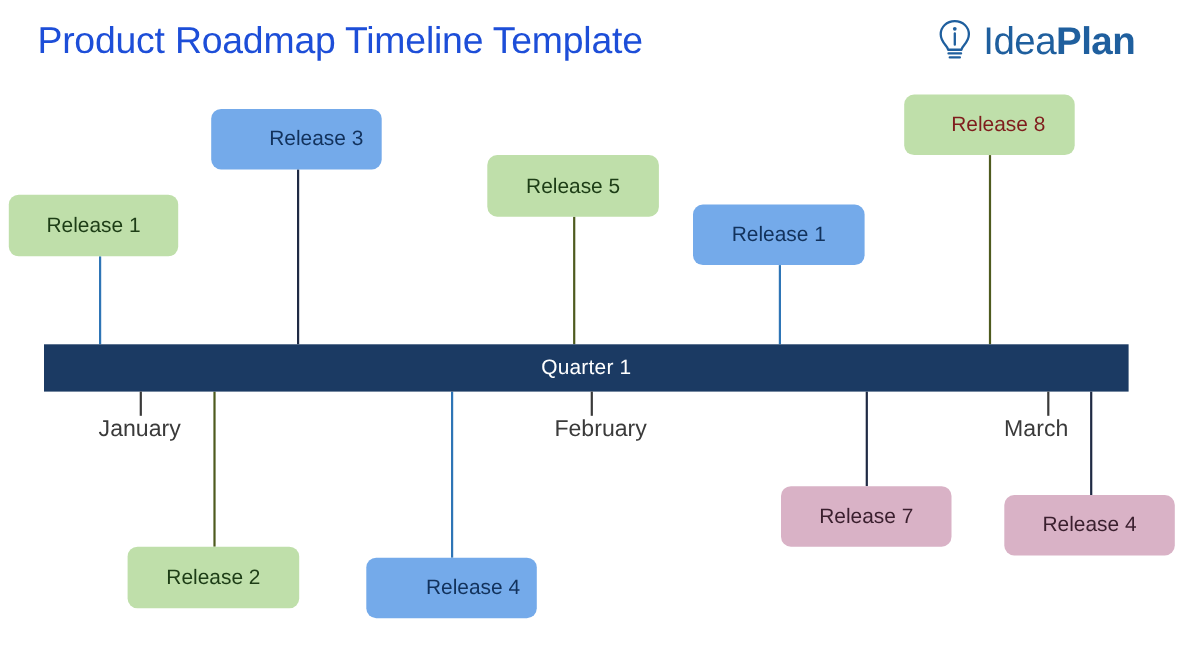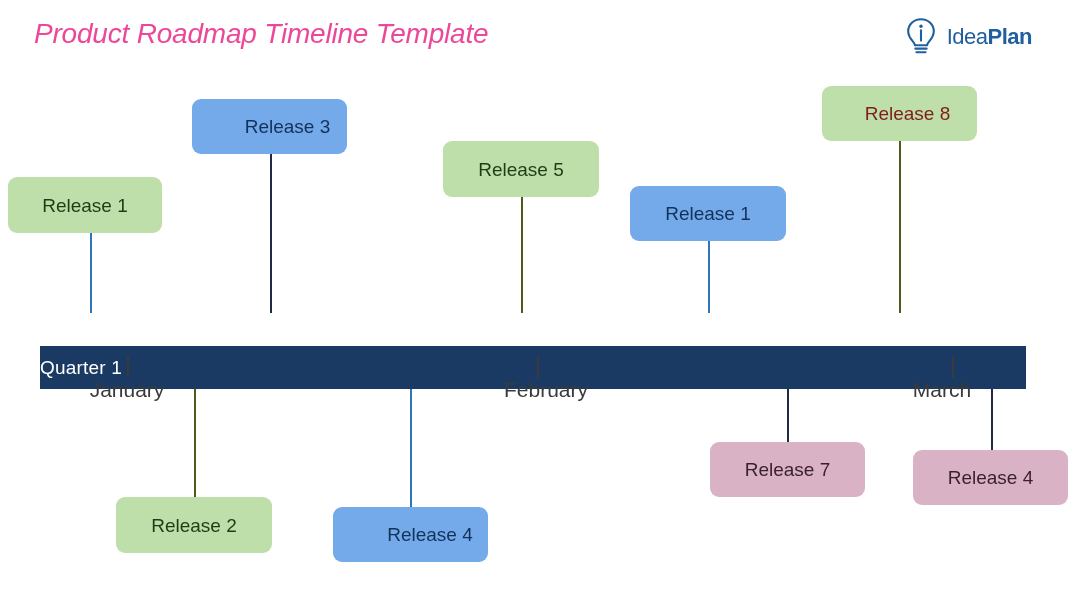--- a/index.html
+++ b/index.html
@@ -19,61 +19,59 @@
     width: 1080px;
     height: 598px;
     background: #ffffff;
   }
 
   
   #page-title {
     position: absolute;
     left: 34px;
     top: 18px;
-    font-size: 28px;
-    color: #ec4899;
+    font-size: 34px;
+    color: #1d4ed8;
     letter-spacing: -0.2px;
     white-space: nowrap;
     font-weight: 400;
-    font-style: italic;
   }
   #brand-logo {
     position: absolute;
     right: 48px;
     top: 16px;
     display: flex;
     align-items: center;
     gap: 9px;
   }
   #brand-logo .bulb {
     display: block;
     width: 34px;
     height: 42px;
   }
   #brand-logo .wordmark {
-    font-size: 22px;
+    font-size: 35px;
     color: #1f5f9e;
     letter-spacing: -0.5px;
     white-space: nowrap;
     line-height: 1;
   }
   #brand-logo .wordmark .bold { font-weight: 700; }
 
   
   #timeline-bar {
     position: absolute;
     left: 40px;
     top: 313px;
     width: 986px;
     height: 43px;
     background: #1b3a63;
     display: flex;
     align-items: center;
-    justify-content: flex-start;
-    margin-top: 33px;
+    justify-content: center;
   }
   #timeline-bar .bar-label {
     color: #ffffff;
     font-size: 19px;
     letter-spacing: 0.2px;
   }
 
   
   .month-tick {
     position: absolute;

